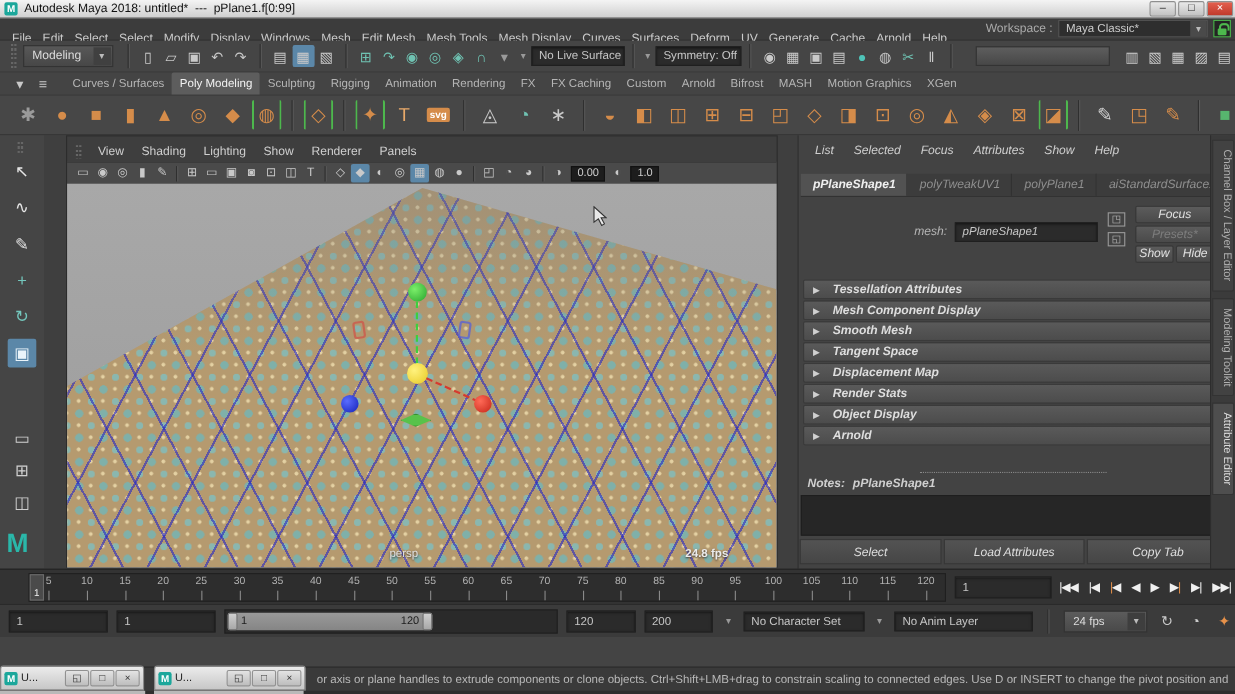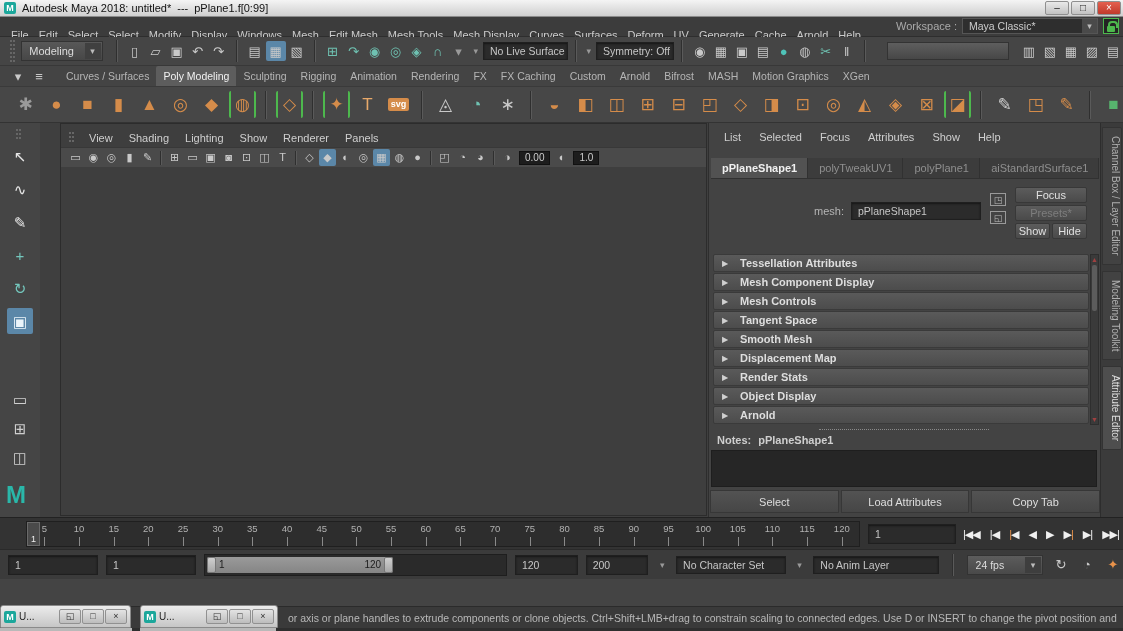--- a/index.html
+++ b/index.html
@@ -93,21 +93,21 @@
   #manip-x-line{position:absolute;left:327px;top:176px;width:52px;border-top:2px dashed #d63a2f;transform:rotate(24deg);transform-origin:left top;}
   #manip-plane-handle{position:absolute;left:303px;top:209px;width:28px;height:12px;background:#58c24a;border:1px solid #2c7d26;clip-path:polygon(50% 0,100% 50%,50% 100%,0 50%);}
   .curl{position:absolute;width:11px;height:16px;border:2px solid;border-radius:3px;opacity:.75;}
   #curl-red{left:260px;top:125px;border-color:#cf5448;transform:rotate(-8deg);}
   #curl-blue{left:356px;top:125px;border-color:#5560d8;transform:rotate(8deg);}
   #cursor{left:478px;top:20px;}
   #persp-label{left:293px;top:330px;font-size:10.5px;color:#e0e0e0;text-shadow:0 1px 2px #333;}
   #fps-label{left:562px;top:330px;font-size:10.5px;font-weight:bold;color:#ececec;text-shadow:0 1px 2px #333;}
 
   
-  #ae{position:absolute;left:708px;top:0;width:392px;height:394px;background:#434343;border-left:1px solid #2e2e2e;}
+  #ae{position:absolute;left:725px;top:0;width:392px;height:394px;background:#434343;border-left:1px solid #2e2e2e;font-style:italic;}
   #ae-menus{position:absolute;left:8px;top:8px;display:flex;gap:4px;}
   .ae-menu-item{padding:0 7px;font-size:11px;color:#cfcfcf;}
   #ae-tabs{position:absolute;left:2px;top:35px;width:388px;height:21px;display:flex;border-bottom:1px solid #313131;}
   .ae-tab{padding:0 11px;font-size:11px;color:#8f8f8f;line-height:21px;background:#3c3c3c;border-right:1px solid #313131;white-space:nowrap;overflow:hidden;}
   .ae-tab.active{background:#525252;color:#f0f0f0;font-weight:bold;}
   #ae-mesh-label{position:absolute;left:60px;top:82px;width:75px;text-align:right;font-size:11px;color:#b5b5b5;}
   #ae-mesh-field{position:absolute;left:142px;top:79px;width:130px;height:18px;}
   .sq-icn{position:absolute;width:16px;height:13px;border:1px solid #9a9a9a;color:#bbb;font-size:9px;display:flex;align-items:center;justify-content:center;}
   #ae-in-icn{left:281px;top:70px;}
   #ae-out-icn{left:281px;top:88px;}
@@ -605,20 +605,37 @@
             </span>
           </span>
         <span class="vp-field">0.00</span>
         <span class="iconlist">
             <span class="icn">
               <b>◐</b>
             </span>
           </span>
         <span class="vp-field">1.0</span>
       </div>
+      <div id="canvas">
+        <div id="plane"></div>
+        <div class="abs ball" id="manip-y-handle"></div>
+        <div class="abs" id="manip-y-line"></div>
+        <div class="abs ball" id="manip-center-handle"></div>
+        <div class="abs" id="manip-x-line"></div>
+        <div class="abs ball" id="manip-x-handle"></div>
+        <div class="abs ball" id="manip-z-handle"></div>
+        <div class="abs" id="manip-plane-handle"></div>
+        <div class="curl" id="curl-red"></div>
+        <div class="curl" id="curl-blue"></div>
+        <svg class="abs" id="cursor" width="13" height="19">
+            <path d="M1,1 L1,15 L5,12 L8,18 L10.5,16.5 L7.5,11 L12,11 Z" fill="#e8e8e8" stroke="#333" stroke-width="1"></path>
+          </svg>
+        <div class="abs" id="persp-label">persp</div>
+        <div class="abs" id="fps-label">24.8 fps</div>
+      </div>
     </div>
 
     <div id="ae">
       <div id="ae-menus">
           <span class="ae-menu-item">List</span>
           <span class="ae-menu-item">Selected</span>
           <span class="ae-menu-item">Focus</span>
           <span class="ae-menu-item">Attributes</span>
           <span class="ae-menu-item">Show</span>
           <span class="ae-menu-item">Help</span>
@@ -633,23 +650,22 @@
       <div class="sunkfield" id="ae-mesh-field">pPlaneShape1</div>
       <span class="sq-icn" id="ae-in-icn">◳</span>
       <span class="sq-icn" id="ae-out-icn">◱</span>
       <div class="ae-btn" id="ae-focus">Focus</div>
       <div class="ae-btn" id="ae-presets">Presets*</div>
       <div class="ae-btn" id="ae-show">Show</div>
       <div class="ae-btn" id="ae-hide">Hide</div>
       <div id="ae-sections">
           <span class="ae-section">Tessellation Attributes</span>
           <span class="ae-section">Mesh Component Display</span>
-          <span class="ae-section">Mesh Controls</span>
+          <span class="ae-section">Smooth Mesh</span>
           <span class="ae-section">Tangent Space</span>
-          <span class="ae-section">Smooth Mesh</span>
           <span class="ae-section">Displacement Map</span>
           <span class="ae-section">Render Stats</span>
           <span class="ae-section">Object Display</span>
           <span class="ae-section">Arnold</span>
         </div>
       <div id="ae-scroll">
         <span class="arr" style="top:1px">▲</span>
         <span class="thumb"></span>
         <span class="arr" style="bottom:1px">▼</span>
       </div>

